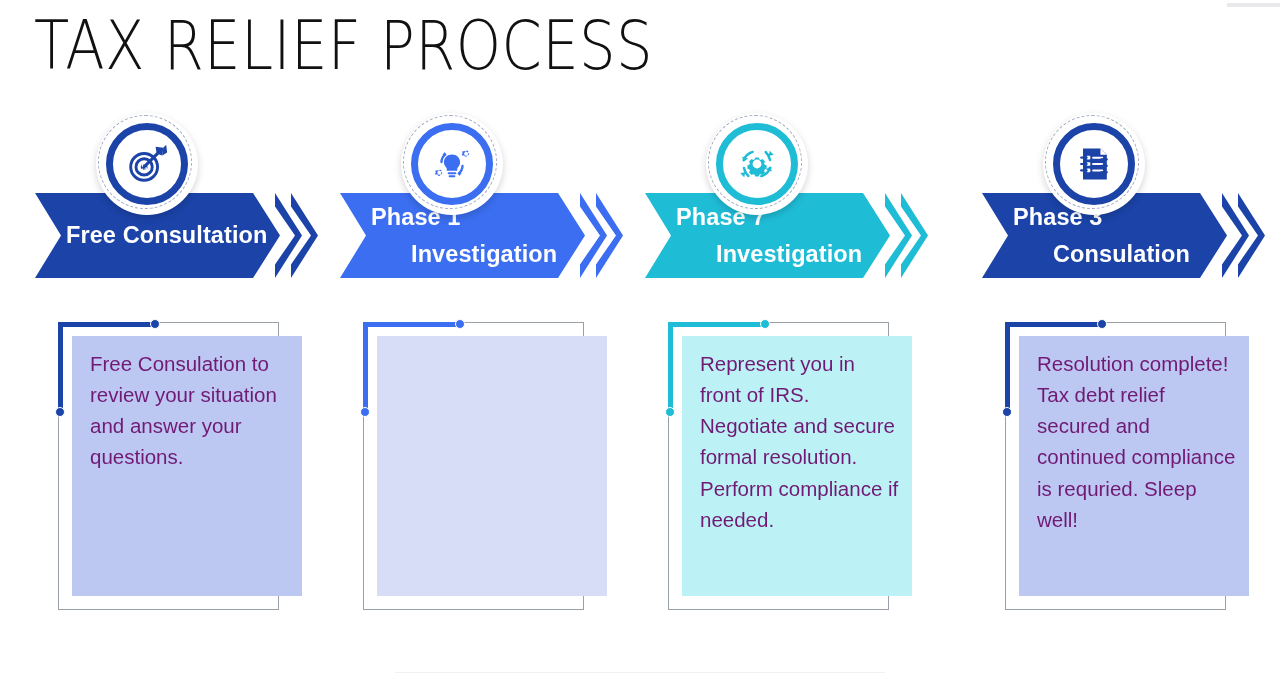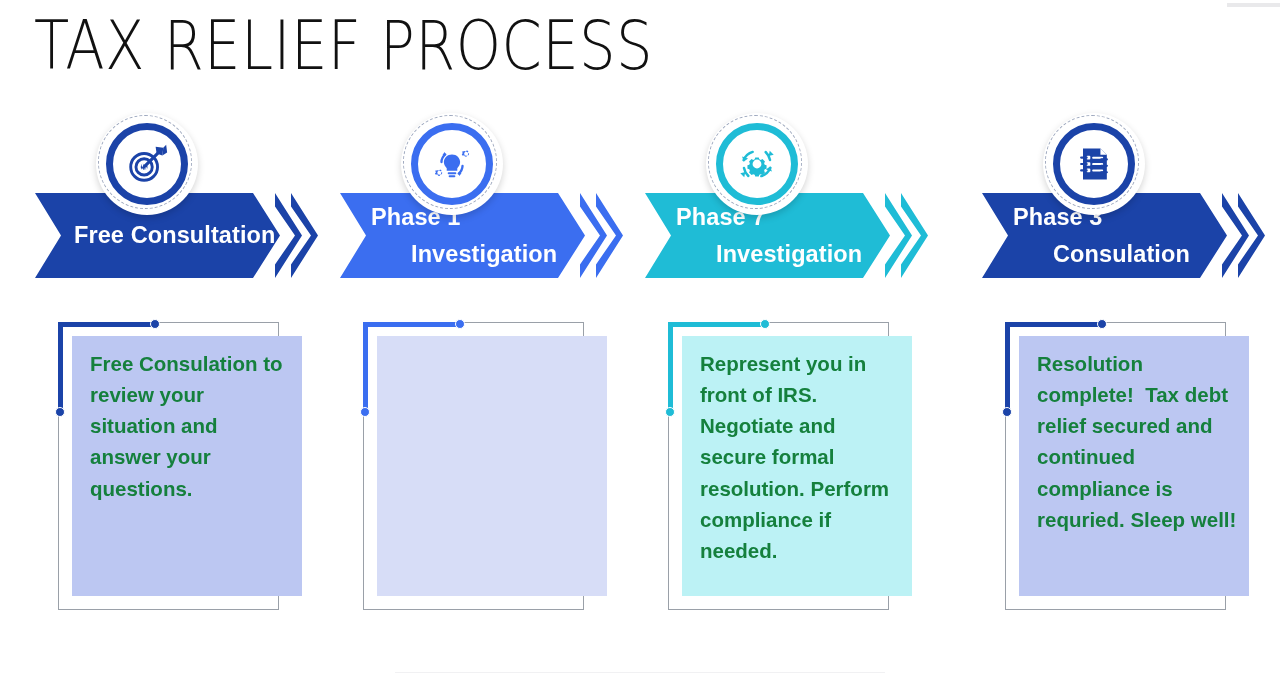--- a/index.html
+++ b/index.html
@@ -141,21 +141,21 @@
     justify-content: center;
     color: #ffffff;
     font-weight: bold;
     font-size: 23.5px;
     line-height: 1.55;
     letter-spacing: 0.1px;
     font-family: "Liberation Sans", sans-serif;
   }
   .banner-label .l1 { white-space: nowrap; }
   .banner-label .l2 { white-space: nowrap; margin-left: 40px; }
-  .banner-label.single { justify-content: center; margin-left: 8px; }
+  .banner-label.single { justify-content: center; }
 
   
   .card {
     position: absolute;
     left: 24px;
     top: 322px;
     width: 255px;
     height: 288px;
   }
   .card-frame {
@@ -198,22 +198,22 @@
   .card-fill {
     position: absolute;
     left: 48px; top: 14px;
     width: 230px; height: 260px;
     background: var(--fill);
   }
   .card-text {
     position: absolute;
     left: 66px; top: 26px;
     width: 200px;
-    color: #15803d;
-    font-weight: bold;
+    color: #701a75;
+    font-weight: normal;
     font-size: 20.5px;
     line-height: 1.52;
     font-family: "Liberation Sans", sans-serif;
     white-space: pre-wrap;
   }
 </style>
 </head>
 <body>
 
 <div class="top-right-bar"></div>

